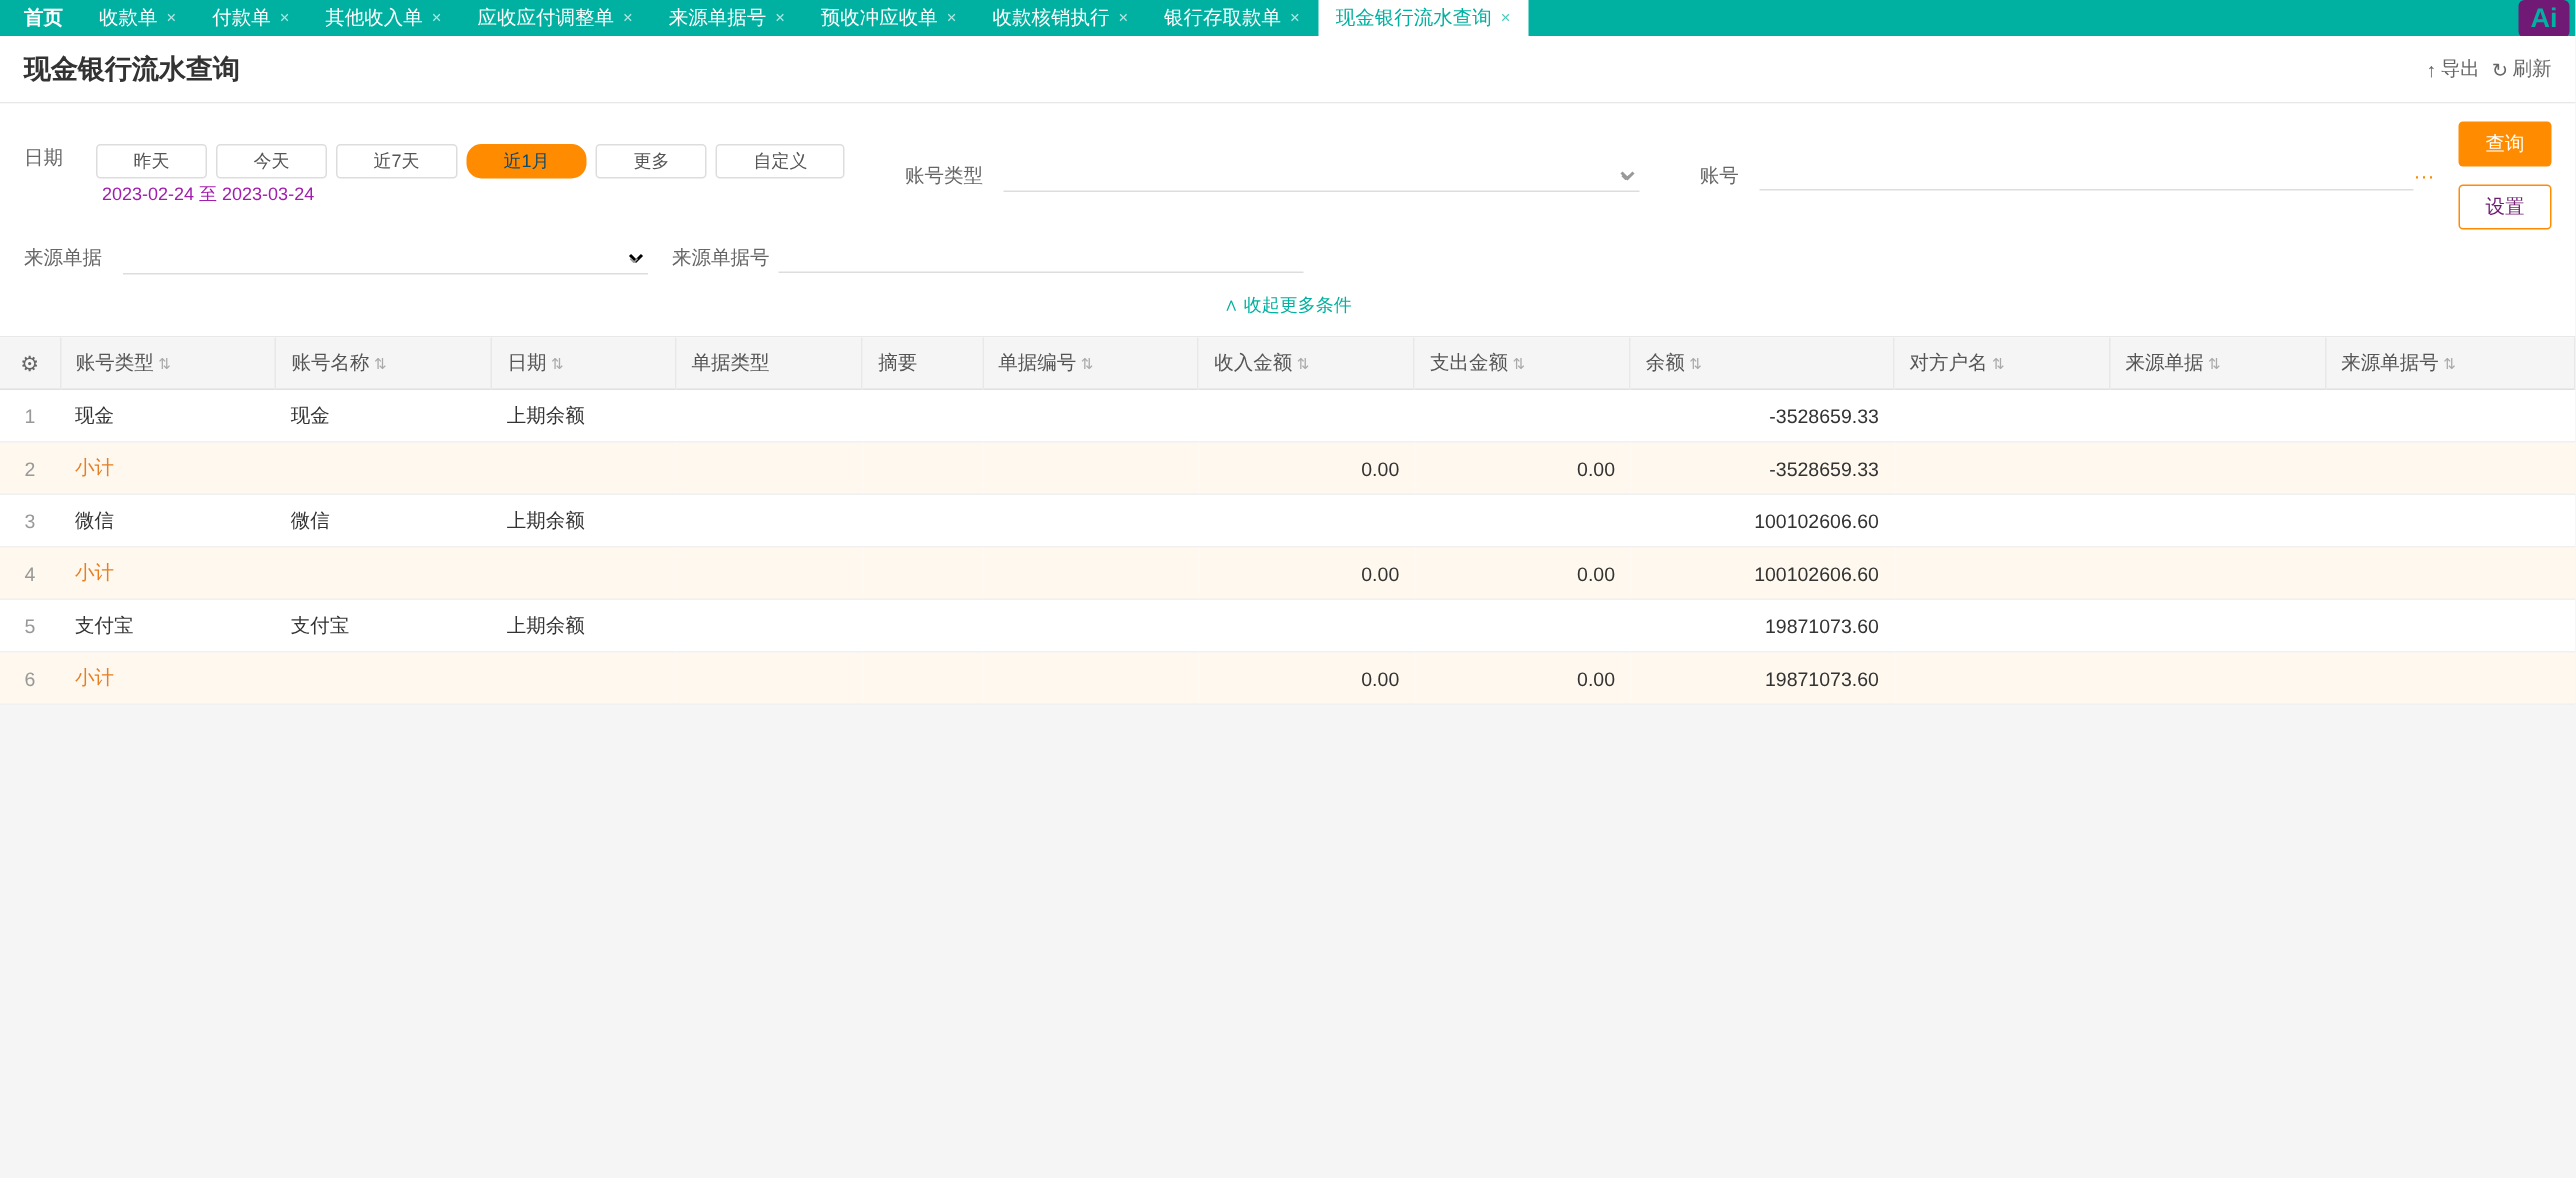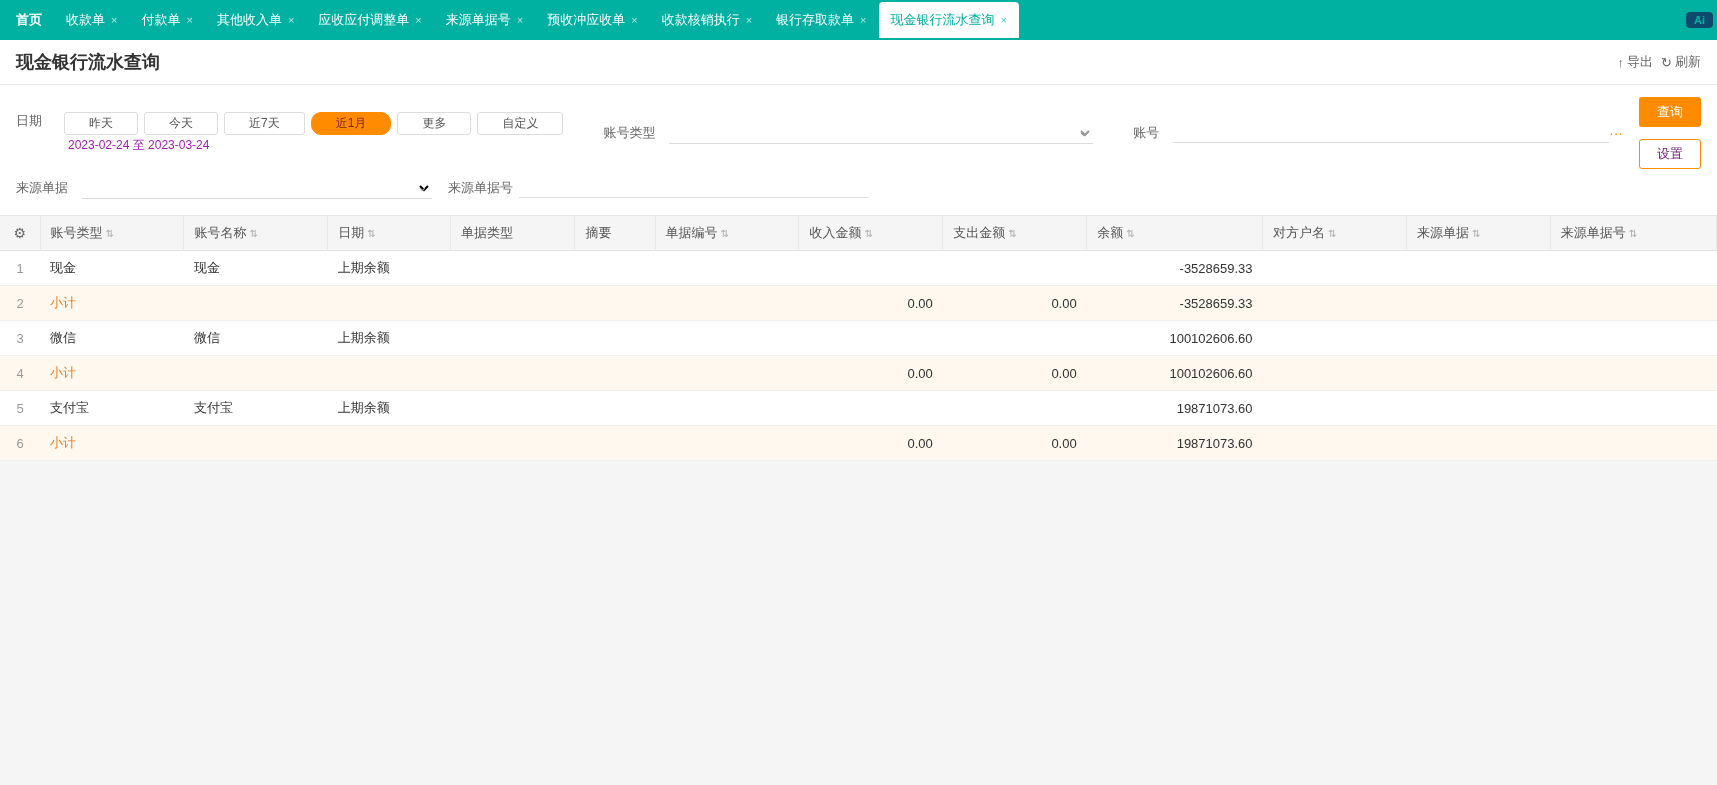--- a/index.html
+++ b/index.html
@@ -3,21 +3,21 @@
   <meta charset="utf-8">
   <style>
     * { box-sizing: border-box; margin: 0; padding: 0; }
     body { font-family: 'Microsoft YaHei', Arial, sans-serif; font-size: 13px; background: #f5f5f5; color: #333; }
 
     
     .top-nav {
       background: #00b0a0;
       display: flex;
       align-items: center;
-      height: 40px;
+      height: 24px;
       padding: 0 4px;
       overflow: hidden;
     }
     .nav-item {
       color: #fff;
       padding: 0 12px;
       height: 36px;
       line-height: 36px;
       cursor: pointer;
       white-space: nowrap;
@@ -95,21 +95,21 @@
       padding: 2px 24px;
       border: 1px solid #ddd;
       border-radius: 3px;
       cursor: pointer;
       font-size: 12px;
       background: #fff;
       color: #555;
     }
     .date-btn.active {
       background: #ff8c00;
-      color: #7f1d1d;
+      color: #0c4a6e;
       border-color: #ff8c00;
       border-radius: 10px;
     }
     .date-range {
       color: #a21caf;
       font-size: 12px;
       margin-left: 4px;
     }
     .filter-select {
       display: flex;
@@ -308,21 +308,21 @@
   </div>
   <div class="nav-item">
     <span>银行存取款单</span>
     <span class="nav-close">×</span>
   </div>
   <div class="nav-item active">
     <span>现金银行流水查询</span>
     <span class="nav-close">×</span>
   </div>
   <div style="margin-left:auto; display:flex; align-items:center; gap:8px;">
-    <span style="background:#0c4a6e; color:#00b0a0; padding:2px 8px; border-radius:4px; font-size:11px; font-weight:bold;">Ai</span>
+    <span style="background:#701a75; color:#00b0a0; padding:2px 8px; border-radius:4px; font-size:18px; font-weight:bold;">Ai</span>
   </div>
 </nav>
 
 <div class="page-header">
   <div class="page-title">现金银行流水查询</div>
   <div class="header-actions">
     <button class="btn-link">
       <span>↑</span>
       <span>导出</span>
     </button>
@@ -380,20 +380,21 @@
           <option value=""></option>
         </select>
       </div>
     </div>
     <div style="display:flex; align-items:center; gap:6px;">
       <span class="filter-label">来源单据号</span>
       <input class="source-doc-input" type="text" style="min-width: 350px;">
     </div>
   </div>
 
+  <div class="collapse-bar">∧ 收起更多条件</div>
 </div>
 
 <div class="table-container">
   <table>
     <thead>
       <tr>
         <th><span class="gear-icon">⚙</span></th>
         <th><span>账号类型</span><span class="sort-icon">⇅</span></th>
         <th><span>账号名称</span><span class="sort-icon">⇅</span></th>
         <th><span>日期</span><span class="sort-icon">⇅</span></th>

